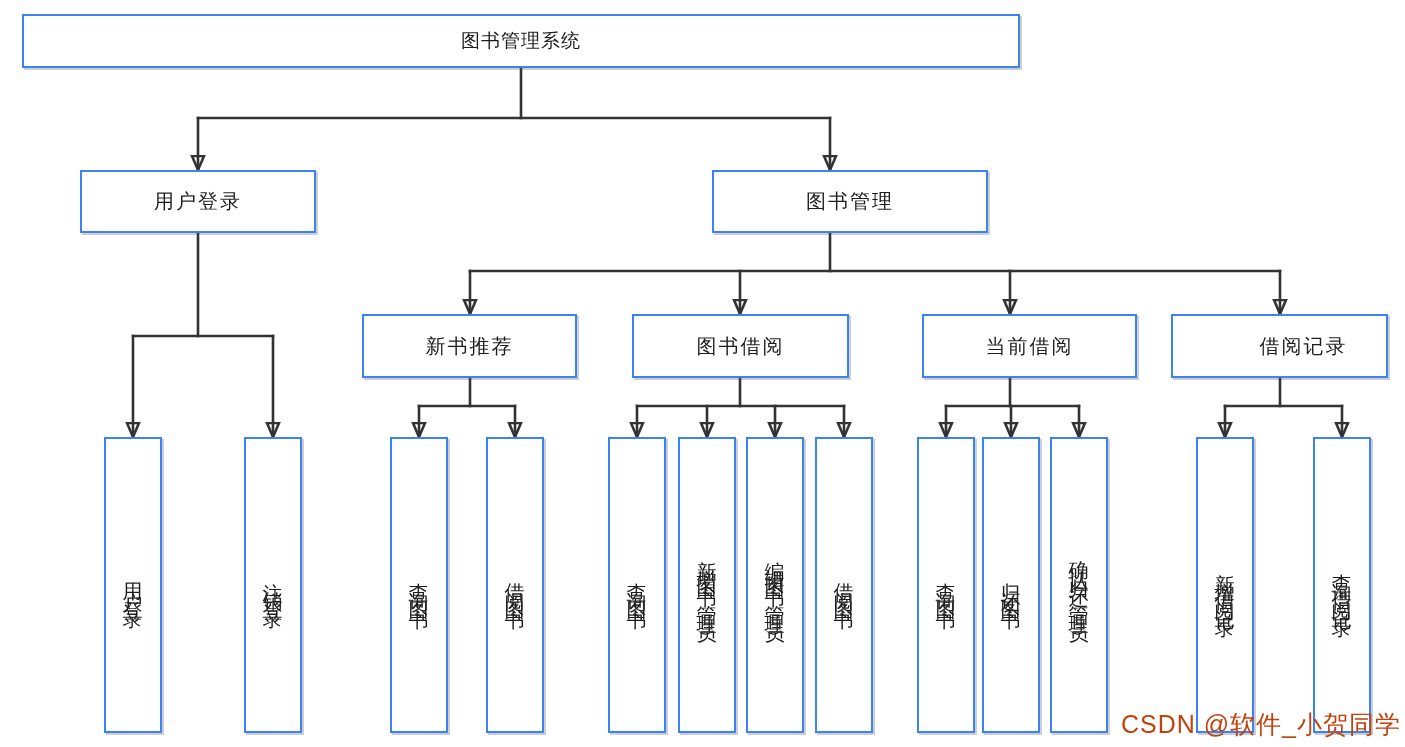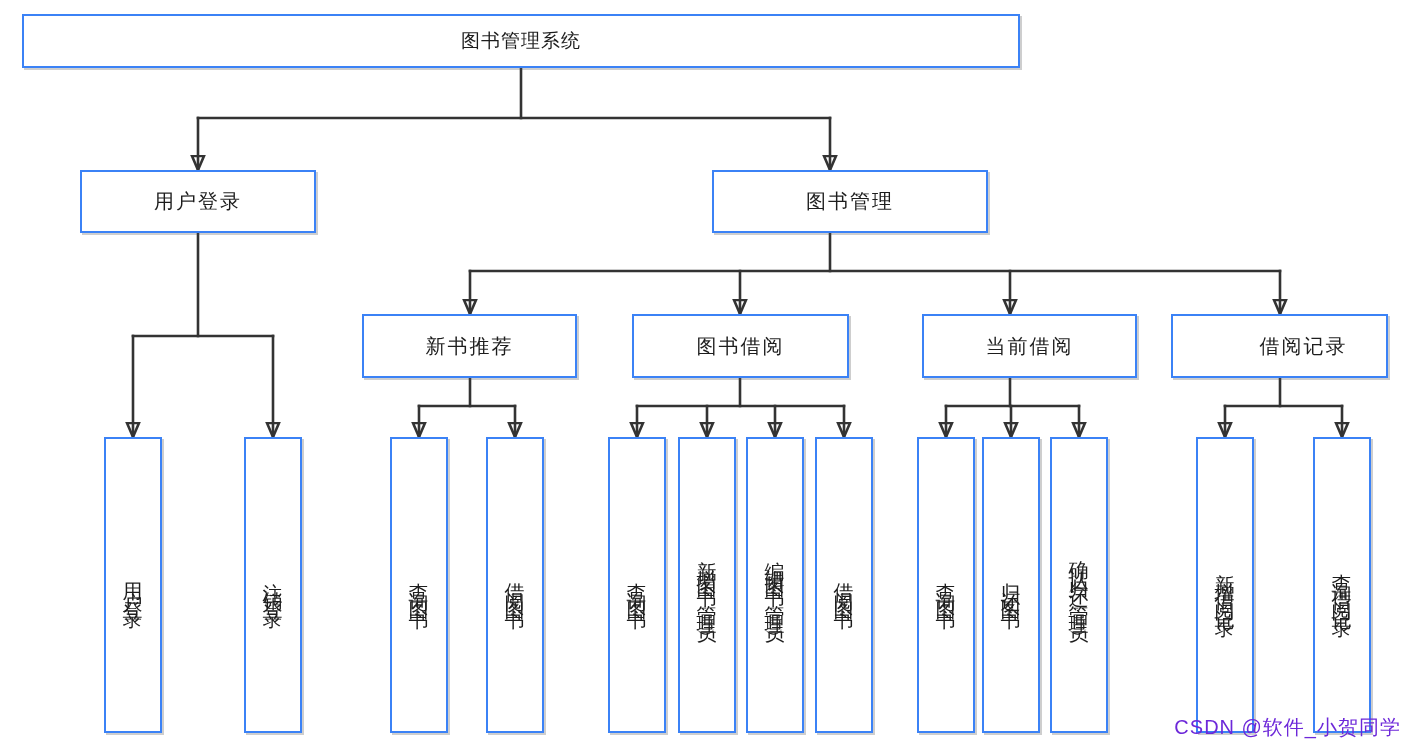--- a/index.html
+++ b/index.html
@@ -20,21 +20,21 @@
   }
   .hnode span { font-size:20px; letter-spacing:2px; white-space:nowrap; }
   .root-node span { font-size:19px; letter-spacing:1px; }
   .vnode span {
     writing-mode:vertical-rl; text-orientation:mixed;
     font-size:20px; letter-spacing:9px; line-height:1;
     white-space:nowrap;
   }
   .watermark {
     position:absolute; right:4px; bottom:6px;
-    font-size:20px; color:#6d28d9; letter-spacing:1px;
+    font-size:25px; color:#c2410c; letter-spacing:1px;
     z-index:6; white-space:nowrap;
   }
 </style>
 </head>
 <body>
 
 <div class="canvas">
 
   <svg class="connectors" viewBox="0 0 1405 747" xmlns="http://www.w3.org/2000/svg">
     <defs>

